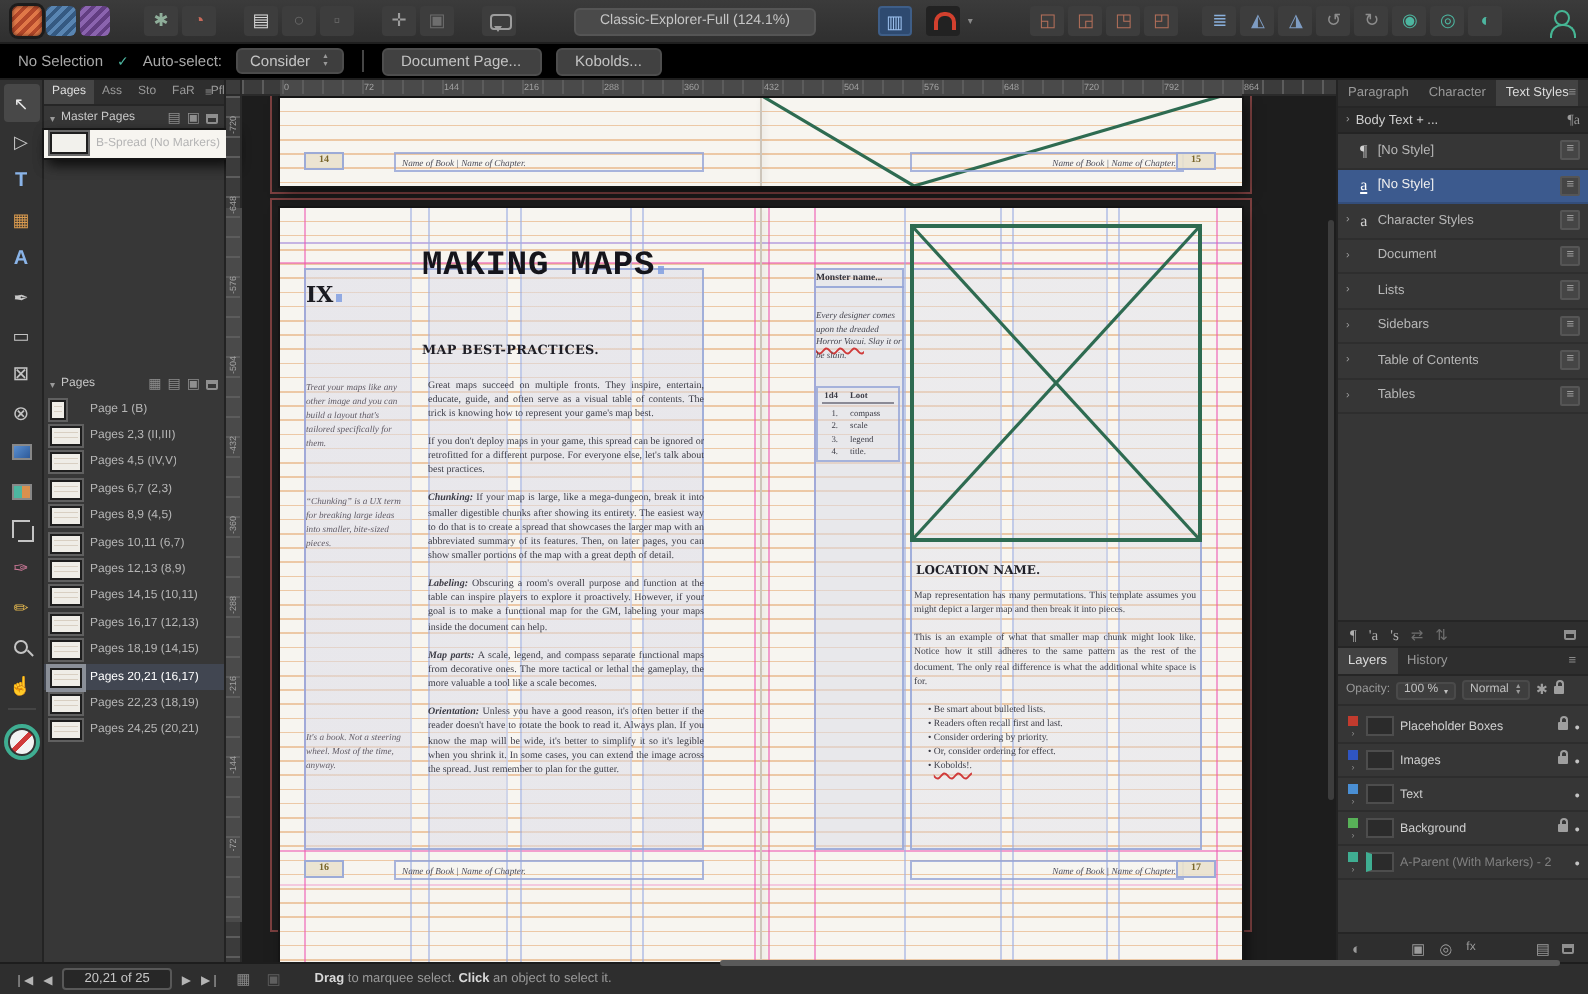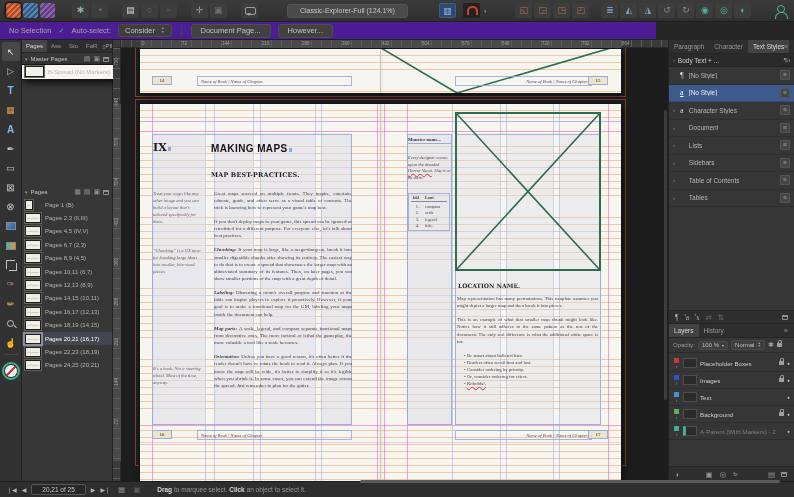--- a/index.html
+++ b/index.html
@@ -29,21 +29,21 @@
   .tbi-move-to-back,.tbi-back-one,.tbi-forward-one,.tbi-move-to-front{color:#b5705a}
   .tbi-alignment{color:#8ab0dc;margin-left:10px}
   .tbi-flip-horizontal,.tbi-flip-vertical{color:#7e9cc2}
   .tbi-rotate-ccw,.tbi-rotate-cw{color:#8c8c8c}
   .tbi-add-geometry,.tbi-subtract-geometry,.tbi-divide-geometry{color:#4db6a0}
   .account{margin-left:auto;width:16px;height:16px;position:relative}
   .account::before{content:"";position:absolute;left:5px;top:2px;width:6px;height:6px;border:1.3px solid #46b694;border-radius:50%}
   .account::after{content:"";position:absolute;left:2.5px;top:9px;width:11px;height:6px;border:1.3px solid #46b694;border-bottom:none;border-radius:6px 6px 0 0}
 
   
-  .ctxbar{position:absolute;left:0;top:22px;width:656px;height:18px;background:#4c1d95;border-bottom:1px solid #1e1e1e;display:flex;align-items:center;gap:7px;padding:0 9px;font-size:7.5px;color:#a8a8a8}
+  .ctxbar{position:absolute;left:0;top:22px;width:794px;height:18px;background:#000000;border-bottom:1px solid #1e1e1e;display:flex;align-items:center;gap:7px;padding:0 9px;font-size:7.5px;color:#a8a8a8}
   .check{color:#4db6a0;font-size:7px}
   .dd{background:#3e3e3e;border:1px solid #4c4c4c;border-radius:3px;padding:1px 6px;color:#c4c4c4;display:flex;align-items:center;gap:6px}
   .stepper{display:flex;flex-direction:column;font-size:3.5px;line-height:3.5px;color:#9a9a9a}
   .vsep{width:1px;height:11px;background:#454545;margin:0 2px}
   .pillbtn{background:#414141;border:1px solid #4e4e4e;border-radius:3px;padding:1.5px 9px;color:#c4c4c4}
 
   
   .toolstrip{position:absolute;left:0;top:40px;width:22px;height:441px;background:#323232;border-right:1px solid #232323;display:flex;flex-direction:column;align-items:center;padding-top:2px}
   .tools-list{display:flex;flex-direction:column;align-items:center}
   .tool{width:18px;height:19.4px;display:flex;align-items:center;justify-content:center;color:#c4c4c4;font-size:9px;border-radius:2px}
@@ -109,21 +109,21 @@
   .gv{position:absolute;top:0;bottom:0;width:1px}
   .gh{position:absolute;left:0;right:0;height:1px}
   .pinkg{background:rgba(238,88,178,.55)}
   .lavg{background:rgba(188,168,225,.85)}
   .blug{background:rgba(158,175,226,.6)}
   .frame{position:absolute;border:0.6px solid rgba(148,164,215,.85)}
   .f-left{left:12px;top:30px;width:200px;height:291px;background:linear-gradient(to right,rgba(221,221,232,.55) 0 53px,transparent 53px 62px,rgba(221,221,232,.55) 62px 101px,transparent 101px 108px,rgba(221,221,232,.55) 108px 163px,transparent 163px 169px,rgba(221,221,232,.55) 169px 200px)}
   .f-rside{left:267px;top:30px;width:45px;height:291px;background:rgba(221,221,232,.55)}
   .f-rmain{left:315px;top:30px;width:146px;height:291px;background:linear-gradient(to right,rgba(221,221,232,.4) 0 45px,transparent 45px 51px,rgba(221,221,232,.4) 51px 98px,transparent 98px 104px,rgba(221,221,232,.4) 104px 146px)}
   .chapnum{position:absolute;left:13px;top:37px;font-family:"DejaVu Serif",serif;font-weight:bold;font-size:11px;color:#1b1b21}
-  .doctitle{position:absolute;left:71px;top:39px;font-family:Liberation Sans, sans-serif;font-weight:bold;font-size:10px;letter-spacing:.4px;color:#15151b}
+  .doctitle{position:absolute;left:71px;top:20px;font-family:Liberation Mono, monospace;font-weight:bold;font-size:17px;letter-spacing:.4px;color:#15151b}
   .anchorm{display:inline-block;width:2.5px;height:4px;background:#7a9ae0;margin-left:1.5px;opacity:.8}
   .subhead{position:absolute;left:71px;top:67px;font-family:"DejaVu Serif",serif;font-weight:bold;font-size:6.4px;letter-spacing:.2px;color:#1e1e26}
   .bodytext{position:absolute;left:74px;top:85.5px;width:138px;font-family:"Liberation Serif",serif;font-size:5px;line-height:7.12px;text-align:justify;color:#3c3c46}
   .bodytext p{margin-bottom:7.12px}
   .bodytext b{font-style:italic}
   .bodytext b:not(:empty)::after{content:" "}
   .note{position:absolute;left:13px;width:52px;font-family:"Liberation Serif",serif;font-style:italic;font-size:4.6px;line-height:7.12px;color:#605a64}
   .n1{top:85.5px}.n2{top:142.5px}.n3{top:260.5px}
   .sbtitle{position:absolute;left:268px;top:33px;width:44px;font-family:"Liberation Serif",serif;font-weight:bold;font-size:4.8px;color:#33333d;border-bottom:.6px solid rgba(148,164,215,.9);padding-bottom:1px}
   .sbbody{position:absolute;left:268px;top:51px;width:44px;font-family:"Liberation Serif",serif;font-style:italic;font-size:4.5px;line-height:6.6px;color:#44444e}
@@ -245,21 +245,21 @@
   <span>Auto-select:</span>
   <span class="dd">
       <span>Consider</span>
       <span class="stepper">
         <span>▲</span>
         <span>▼</span>
       </span>
     </span>
   <span class="vsep"></span>
   <span class="pillbtn">Document Page...</span>
-  <span class="pillbtn">However...</span>
+  <span class="pillbtn">Kobolds...</span>
 </div>
 
 <nav class="toolstrip">
   <div class="tools-list">
       <div class="tool t-move active">
         <span>↖</span>
       </div>
       <div class="tool t-node">
         <span>▷</span>
       </div>

